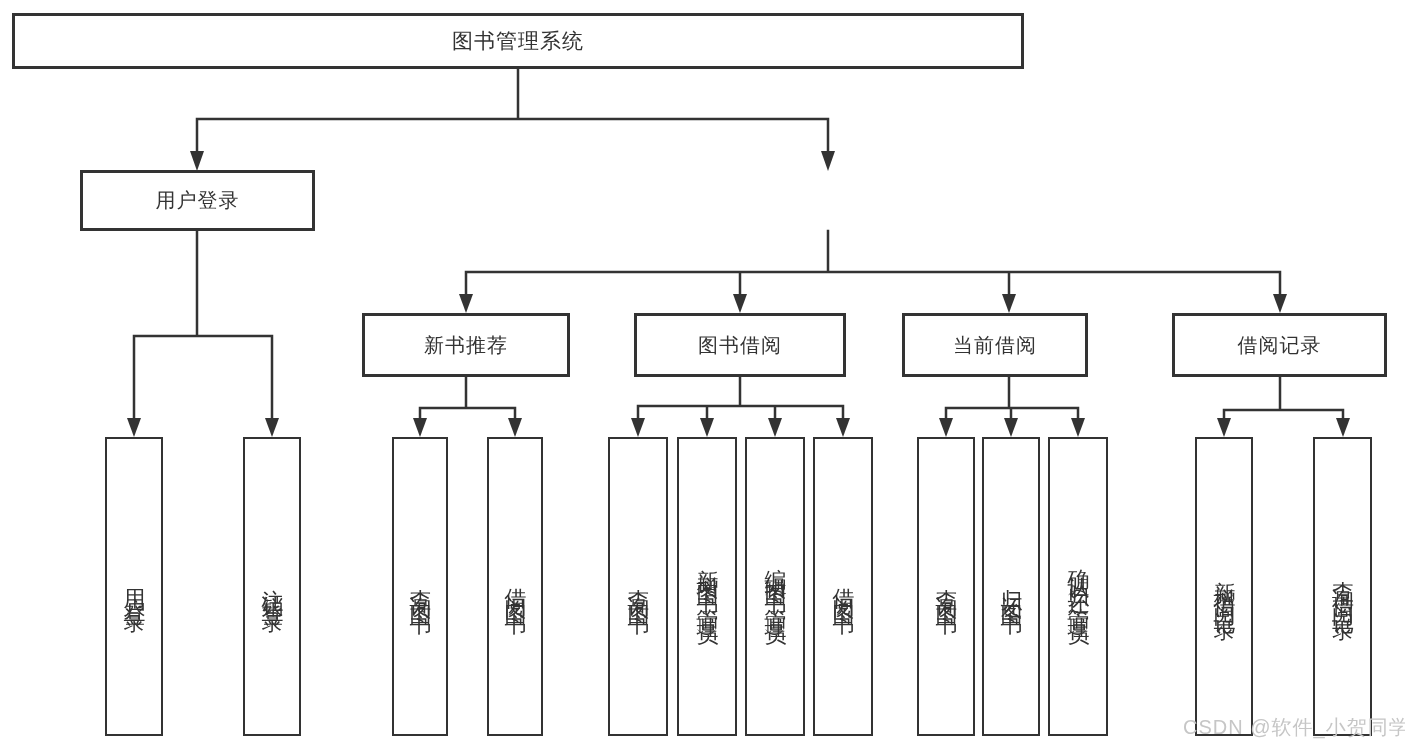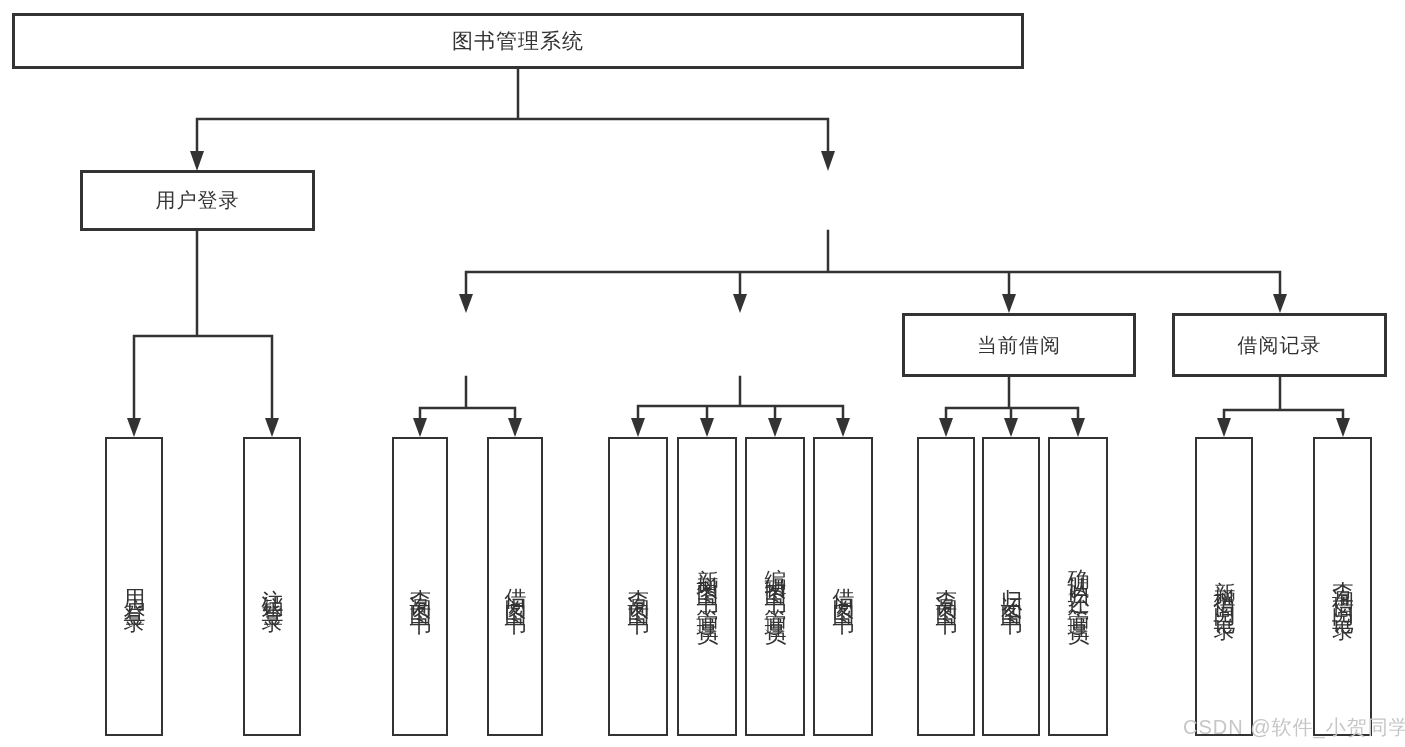--- a/index.html
+++ b/index.html
@@ -92,21 +92,27 @@
   </svg>
 
   <div class="node root" style="left:12px;top:13px;width:1012px;height:56px;">
     <span>图书管理系统</span>
   </div>
 
   <div class="node" style="left:80px;top:170px;width:235px;height:61px;">
     <span>用户登录</span>
   </div>
 
-  <div class="node" style="left:902px;top:313px;width:234px;height:64px;">
+  <div class="node" style="left:362px;top:313px;width:208px;height:64px;">
+    <span>新书推荐</span>
+  </div>
+  <div class="node" style="left:634px;top:313px;width:212px;height:64px;">
+    <span>图书借阅</span>
+  </div>
+  <div class="node" style="left:902px;top:313px;width:186px;height:64px;">
     <span>当前借阅</span>
   </div>
   <div class="node" style="left:1172px;top:313px;width:215px;height:64px;">
     <span>借阅记录</span>
   </div>
 
   <div class="node leaf" style="left:105px;top:437px;width:58px;height:299px;">
     <span class="vtext">用户登录</span>
   </div>
   <div class="node leaf" style="left:243px;top:437px;width:58px;height:299px;">

